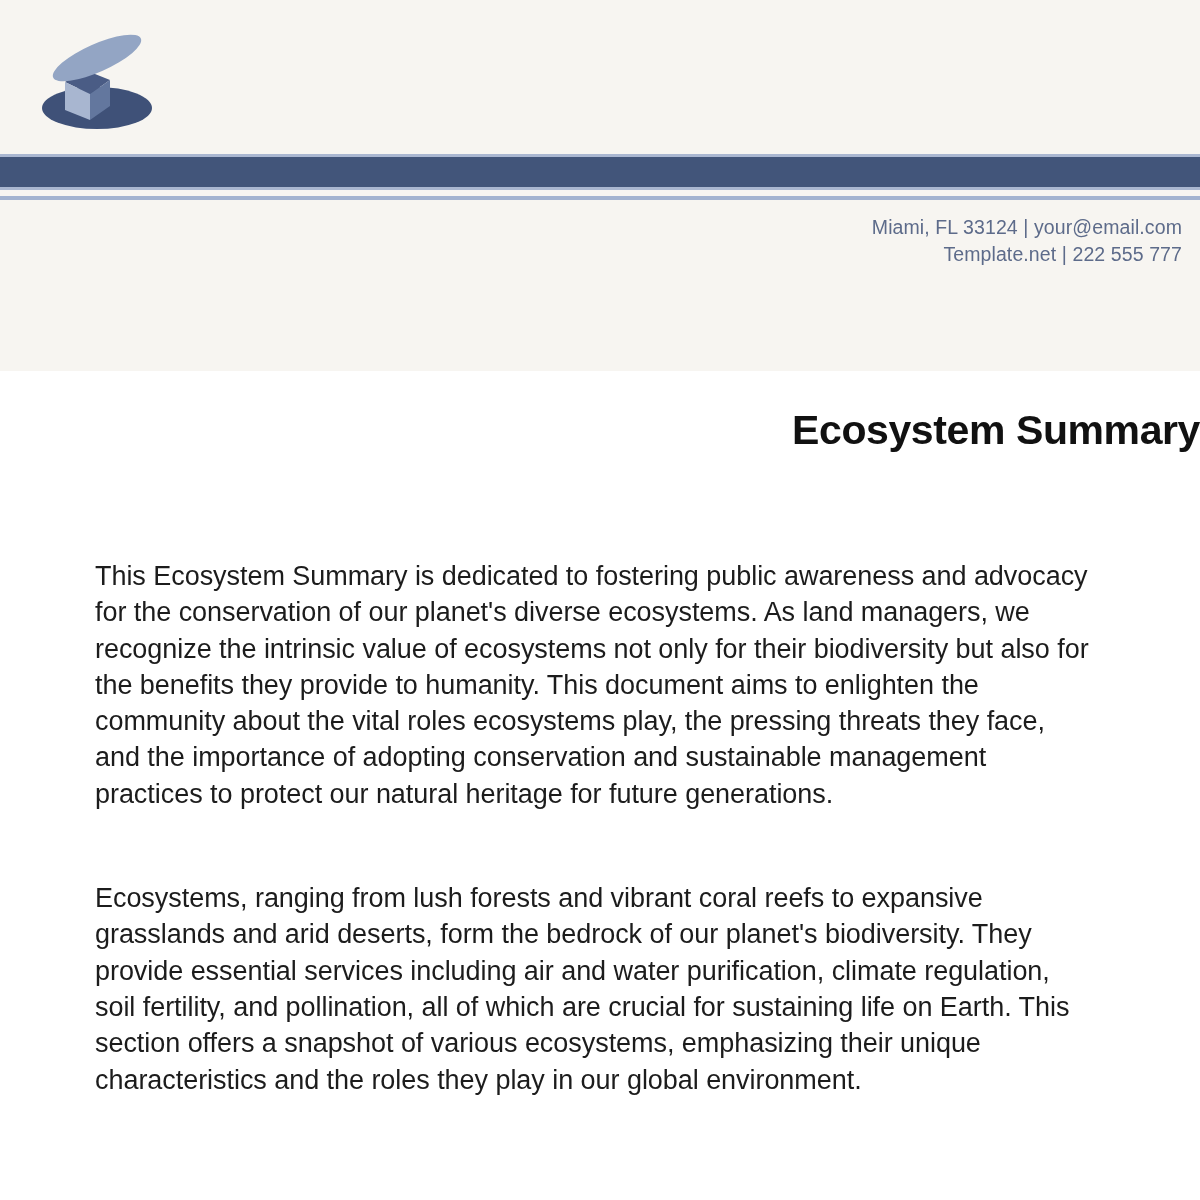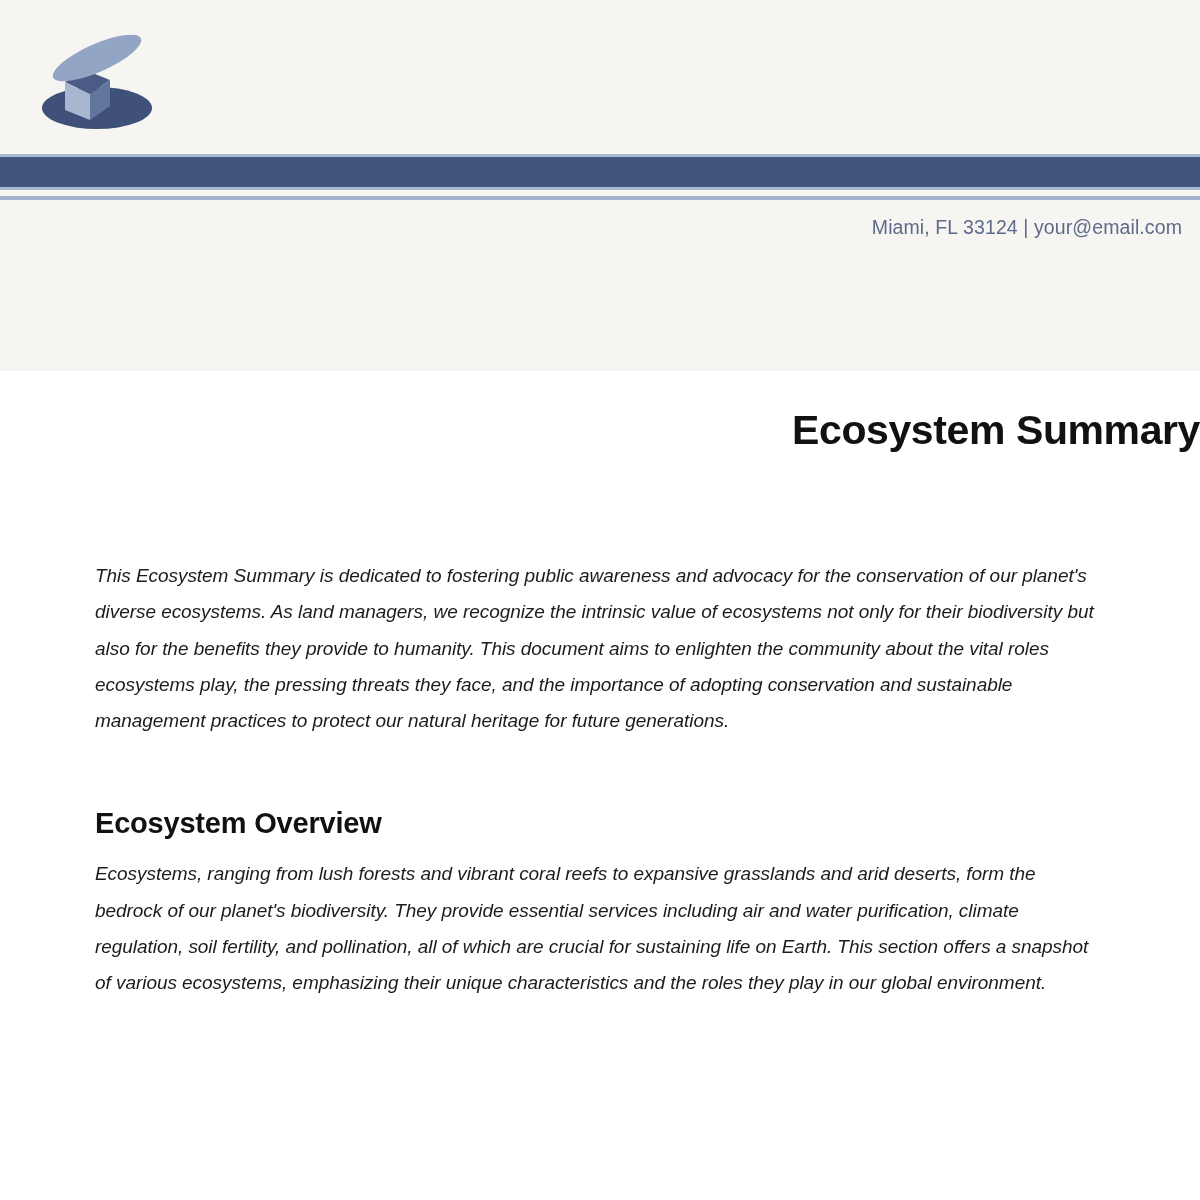--- a/index.html
+++ b/index.html
@@ -84,25 +84,24 @@
     margin-left:95px;
     width:1000px;
   }
   .section-heading {
     font-size:29px;
     font-weight:bold;
     color:#111111;
     letter-spacing:-0.2px;
   }
   .section-body {
-    font-size:19px;
+    font-size:27px;
     line-height:36.3px;
     color:#1c1c1c;
     letter-spacing:-0.05px;
-    font-style:italic;
   }
   .sec-intro { margin-top:104px; }
   .sec-intro .section-body { margin-top:33px; }
   .sec-overview { margin-top:68px; }
   .sec-overview .section-body { margin-top:16px; }
 </style>
 </head>
 <body>
 
 <div id="page">
@@ -121,30 +120,30 @@
       </svg>
     </div>
 
     <div class="rule-thick-edge-top"></div>
     <div class="rule-thick"></div>
     <div class="rule-thick-edge-bottom"></div>
     <div class="rule-thin"></div>
 
     <div class="contact-block">
       <span class="contact-line">Miami, FL 33124 | your@email.com</span>
+      <span class="contact-line">Template.net | 222 555 777</span>
     </div>
   </div>
 
   <div class="doc-body">
 
     <h1 class="doc-title">Ecosystem Summary</h1>
 
     <div class="section sec-intro">
       <p class="section-body">This Ecosystem Summary is dedicated to fostering public awareness and advocacy for the conservation of our planet's diverse ecosystems. As land managers, we recognize the intrinsic value of ecosystems not only for their biodiversity but also for the benefits they provide to humanity. This document aims to enlighten the community about the vital roles ecosystems play, the pressing threats they face, and the importance of adopting conservation and sustainable management practices to protect our natural heritage for future generations.</p>
     </div>
 
     <div class="section sec-overview">
-      <h2 class="section-heading">Ecosystem Overview</h2>
       <p class="section-body">Ecosystems, ranging from lush forests and vibrant coral reefs to expansive grasslands and arid deserts, form the bedrock of our planet's biodiversity. They provide essential services including air and water purification, climate regulation, soil fertility, and pollination, all of which are crucial for sustaining life on Earth. This section offers a snapshot of various ecosystems, emphasizing their unique characteristics and the roles they play in our global environment.</p>
     </div>
 
   </div>
 </div>
 
 </body></html>

